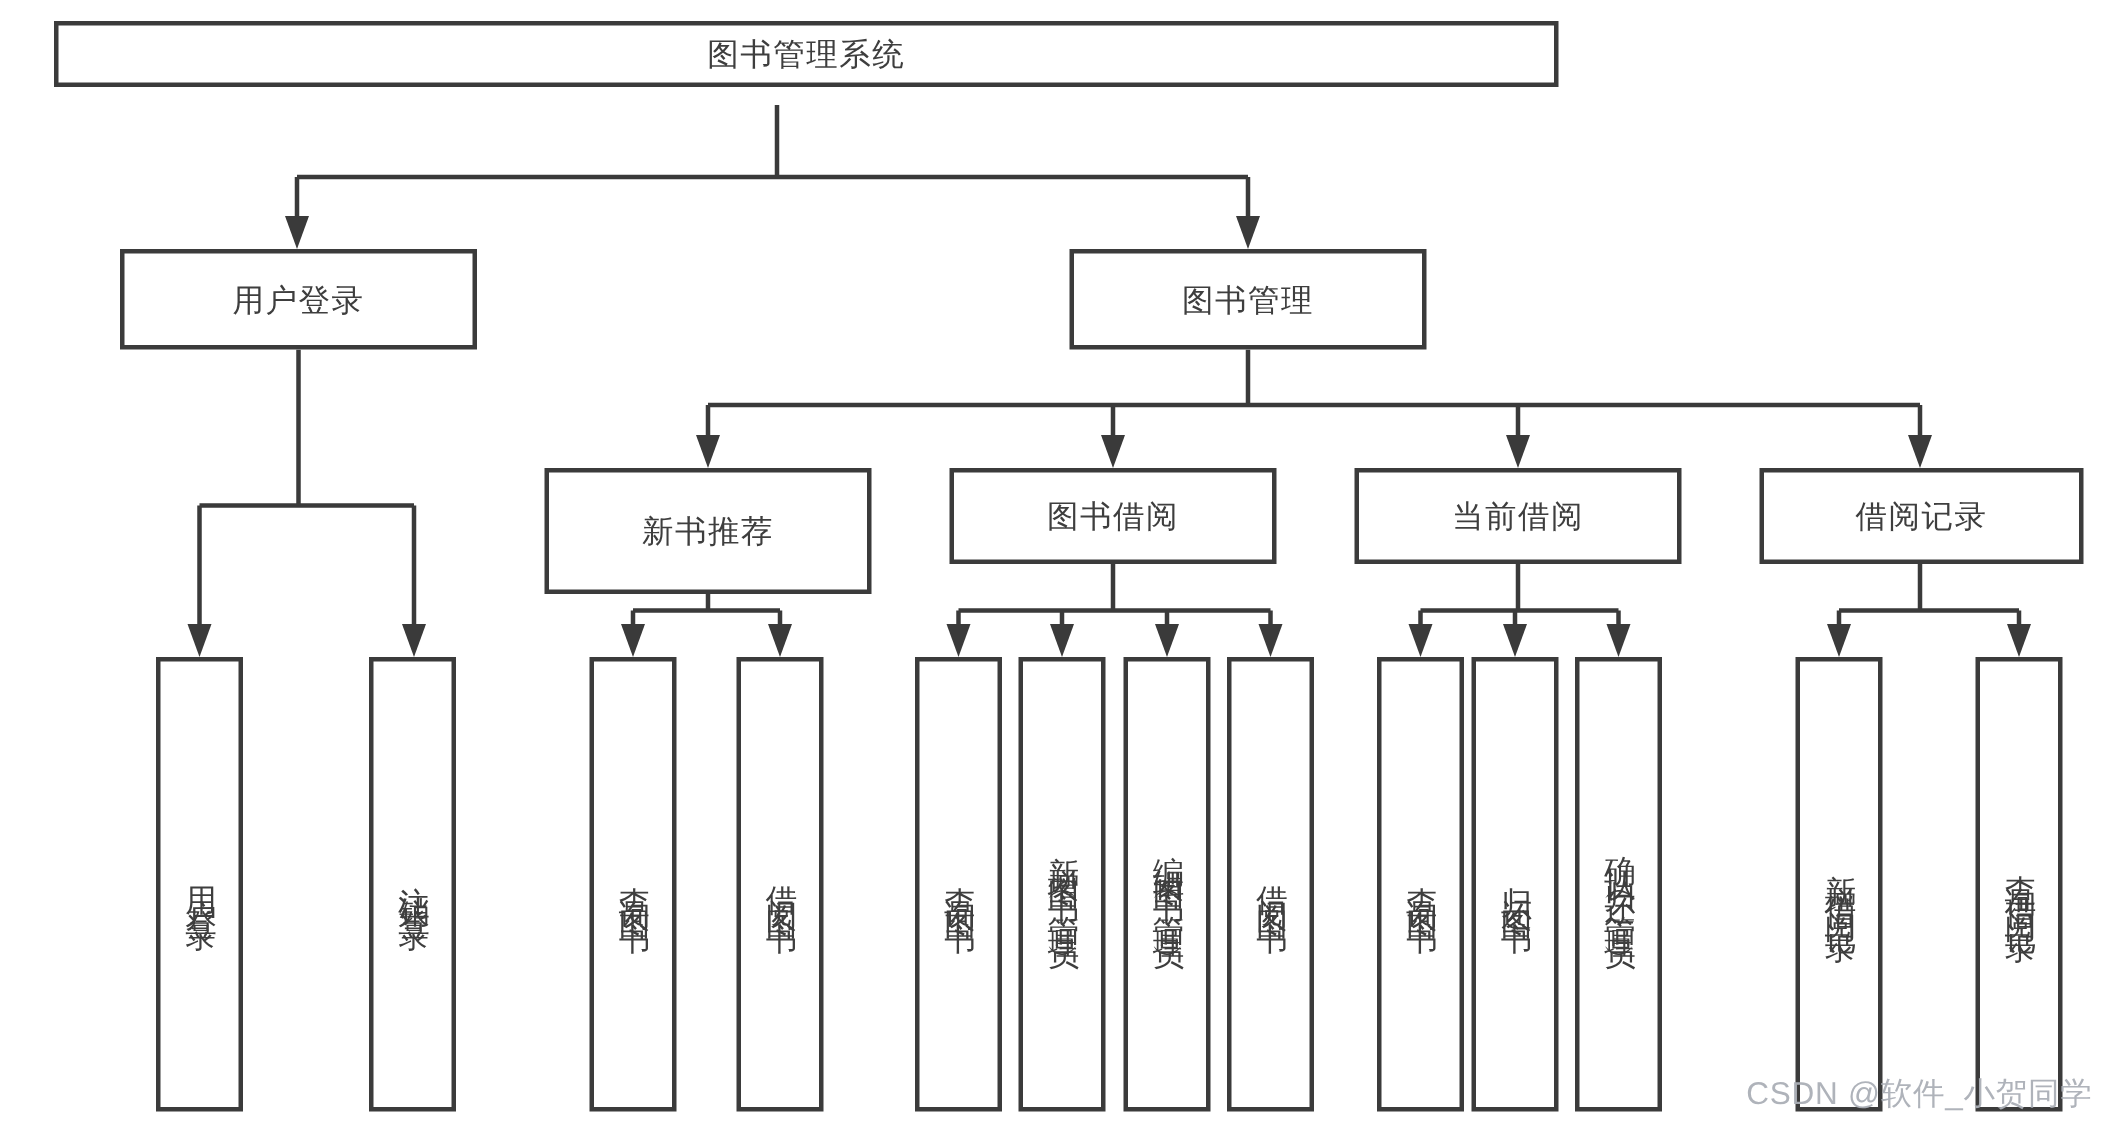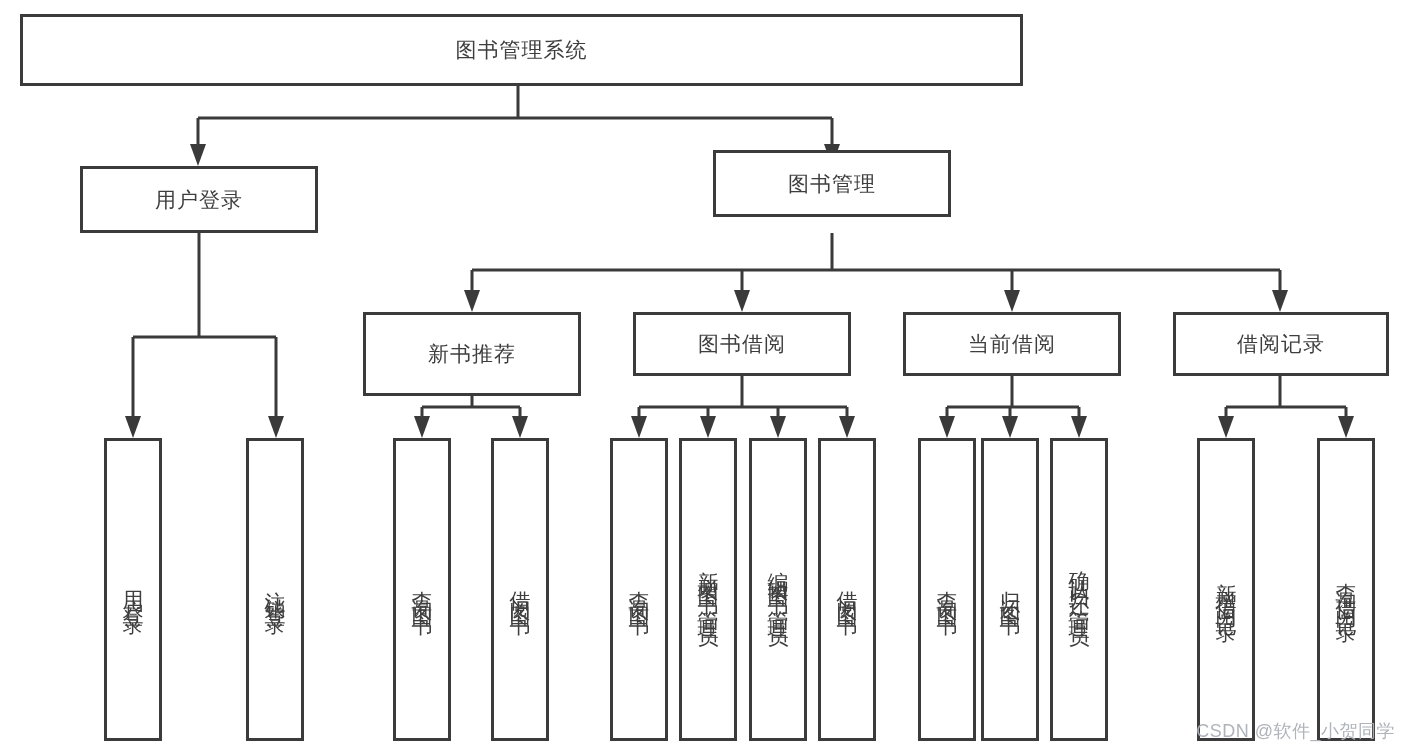--- a/index.html
+++ b/index.html
@@ -37,21 +37,21 @@
   .vnode {
     writing-mode: vertical-rl;
     text-orientation: mixed;
     letter-spacing: 8px;
     white-space: normal;
   }
   #watermark {
     position: absolute;
     right: 10px;
     bottom: 4px;
-    font-size: 18px;
+    font-size: 21px;
     letter-spacing: 0.5px;
     color: #abafb7;
     opacity: 0.95;
   }
 </style>
 </head>
 <body>
 
 <div id="canvas">
 
@@ -108,24 +108,24 @@
       <polygon points="770,416 786,416 778,438"></polygon>
       <polygon points="839,416 855,416 847,438"></polygon>
       <polygon points="939,416 955,416 947,438"></polygon>
       <polygon points="1002,416 1018,416 1010,438"></polygon>
       <polygon points="1071,416 1087,416 1079,438"></polygon>
       <polygon points="1218,416 1234,416 1226,438"></polygon>
       <polygon points="1338,416 1354,416 1346,438"></polygon>
     </g>
   </svg>
 
-  <div class="node" style="left:20px; top:14px; width:1003px; height:72px;">图书管理系统</div>
+  <div class="node" style="left:36px; top:14px; width:1003px; height:44px;">图书管理系统</div>
 
   <div class="node" style="left:80px; top:166px; width:238px; height:67px;">用户登录</div>
-  <div class="node" style="left:713px; top:150px; width:238px; height:67px;">图书管理</div>
+  <div class="node" style="left:713px; top:166px; width:238px; height:67px;">图书管理</div>
 
   <div class="node" style="left:363px; top:312px; width:218px; height:84px;">新书推荐</div>
   <div class="node" style="left:633px; top:312px; width:218px; height:64px;">图书借阅</div>
   <div class="node" style="left:903px; top:312px; width:218px; height:64px;">当前借阅</div>
   <div class="node" style="left:1173px; top:312px; width:216px; height:64px;">借阅记录</div>
 
   <div class="node vnode" style="left:104px; top:438px; width:58px; height:303px;">用户登录</div>
   <div class="node vnode" style="left:246px; top:438px; width:58px; height:303px;">注销登录</div>
 
   <div class="node vnode" style="left:393px; top:438px; width:58px; height:303px;">查询图书</div>

